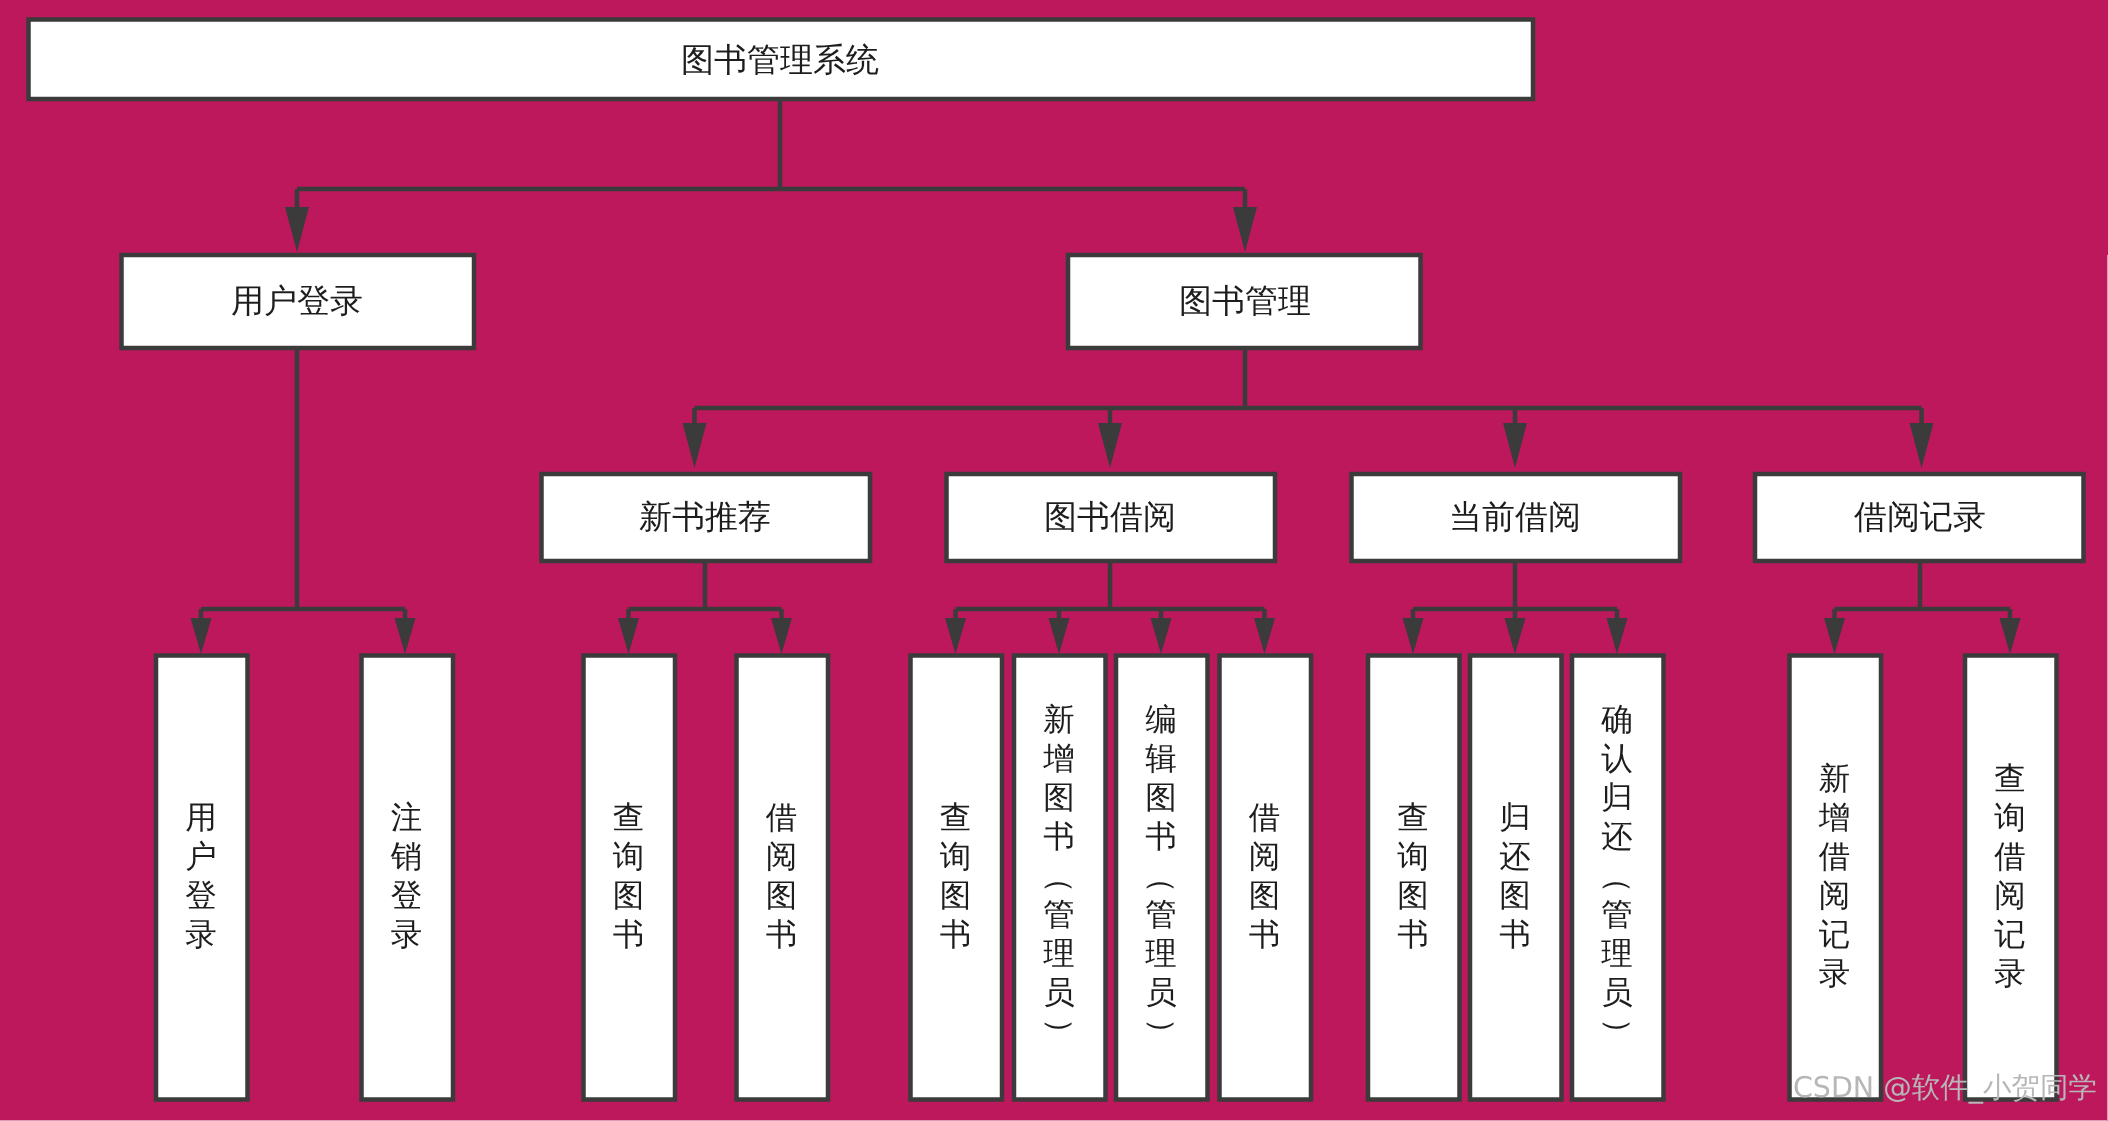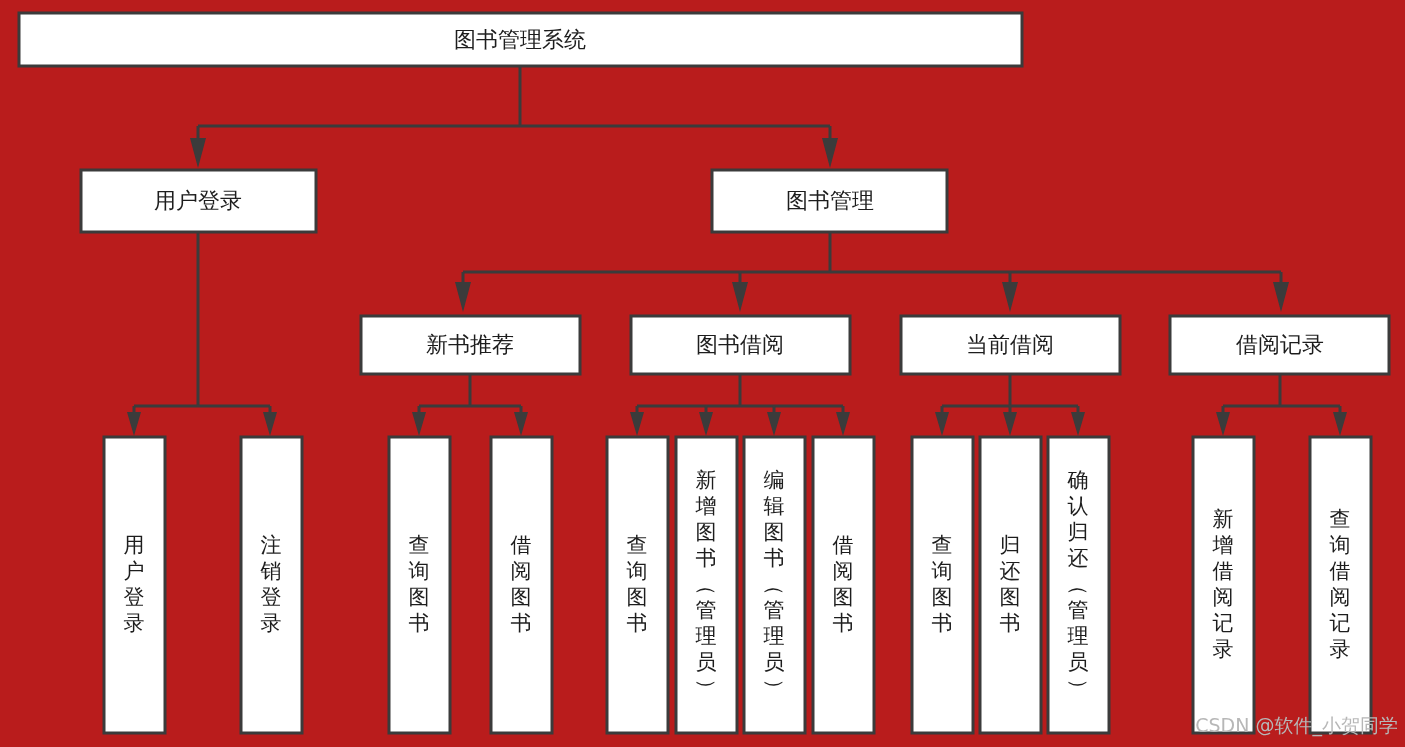--- a/index.html
+++ b/index.html
@@ -8,21 +8,21 @@
     padding: 0;
     background: #ffffff;
   }
   body {
     font-family: "DejaVu Sans", "Liberation Sans", sans-serif;
   }
   #diagram-root {
     position: relative;
     width: 1405px;
     height: 747px;
-    background: #b91c1c;
+    background: #be185d;
     overflow: hidden;
   }
   svg.tree-canvas {
     position: absolute;
     left: 0;
     top: 0;
     width: 1405px;
     height: 747px;
     display: block;
   }

